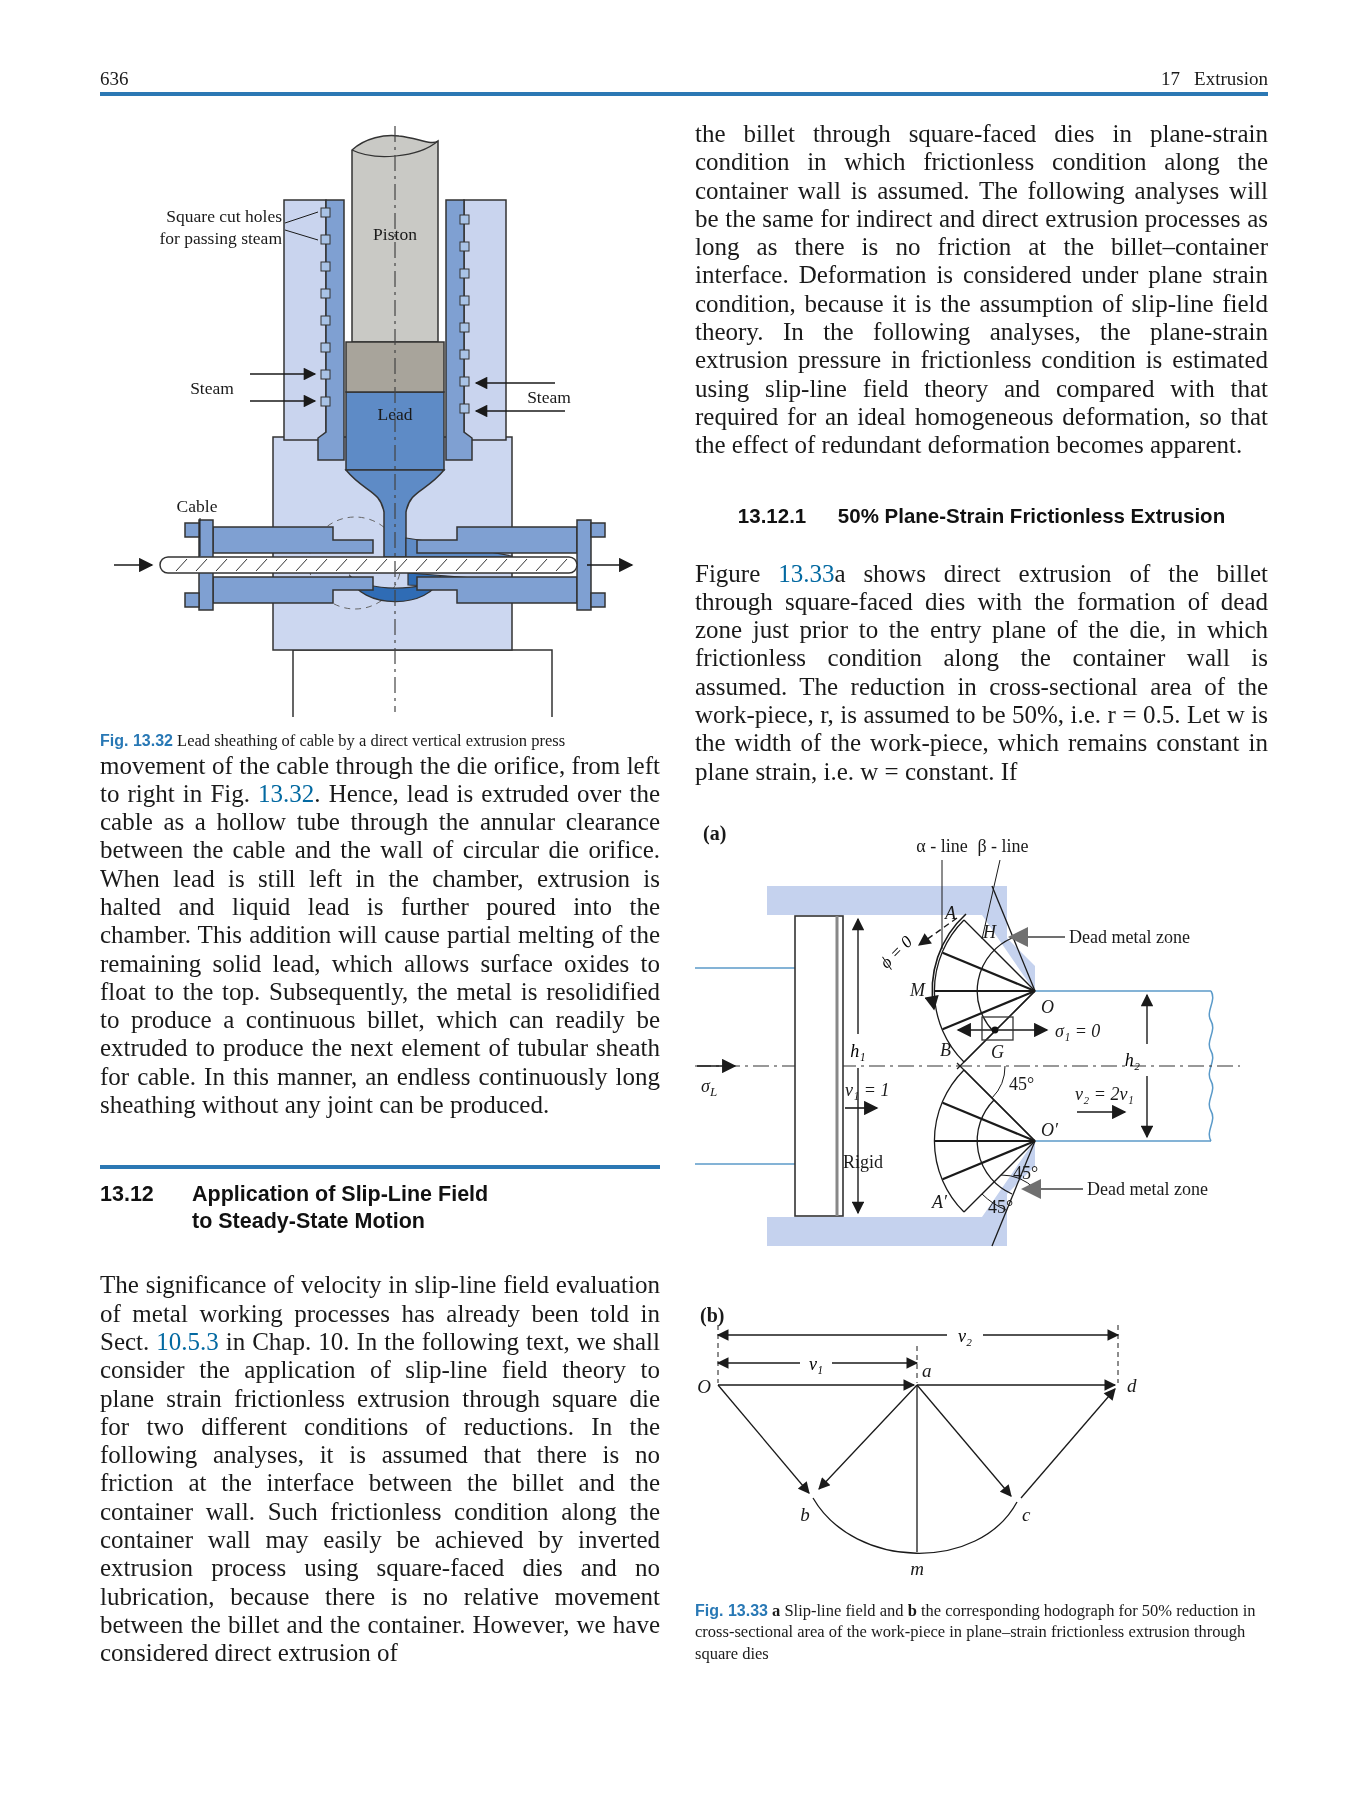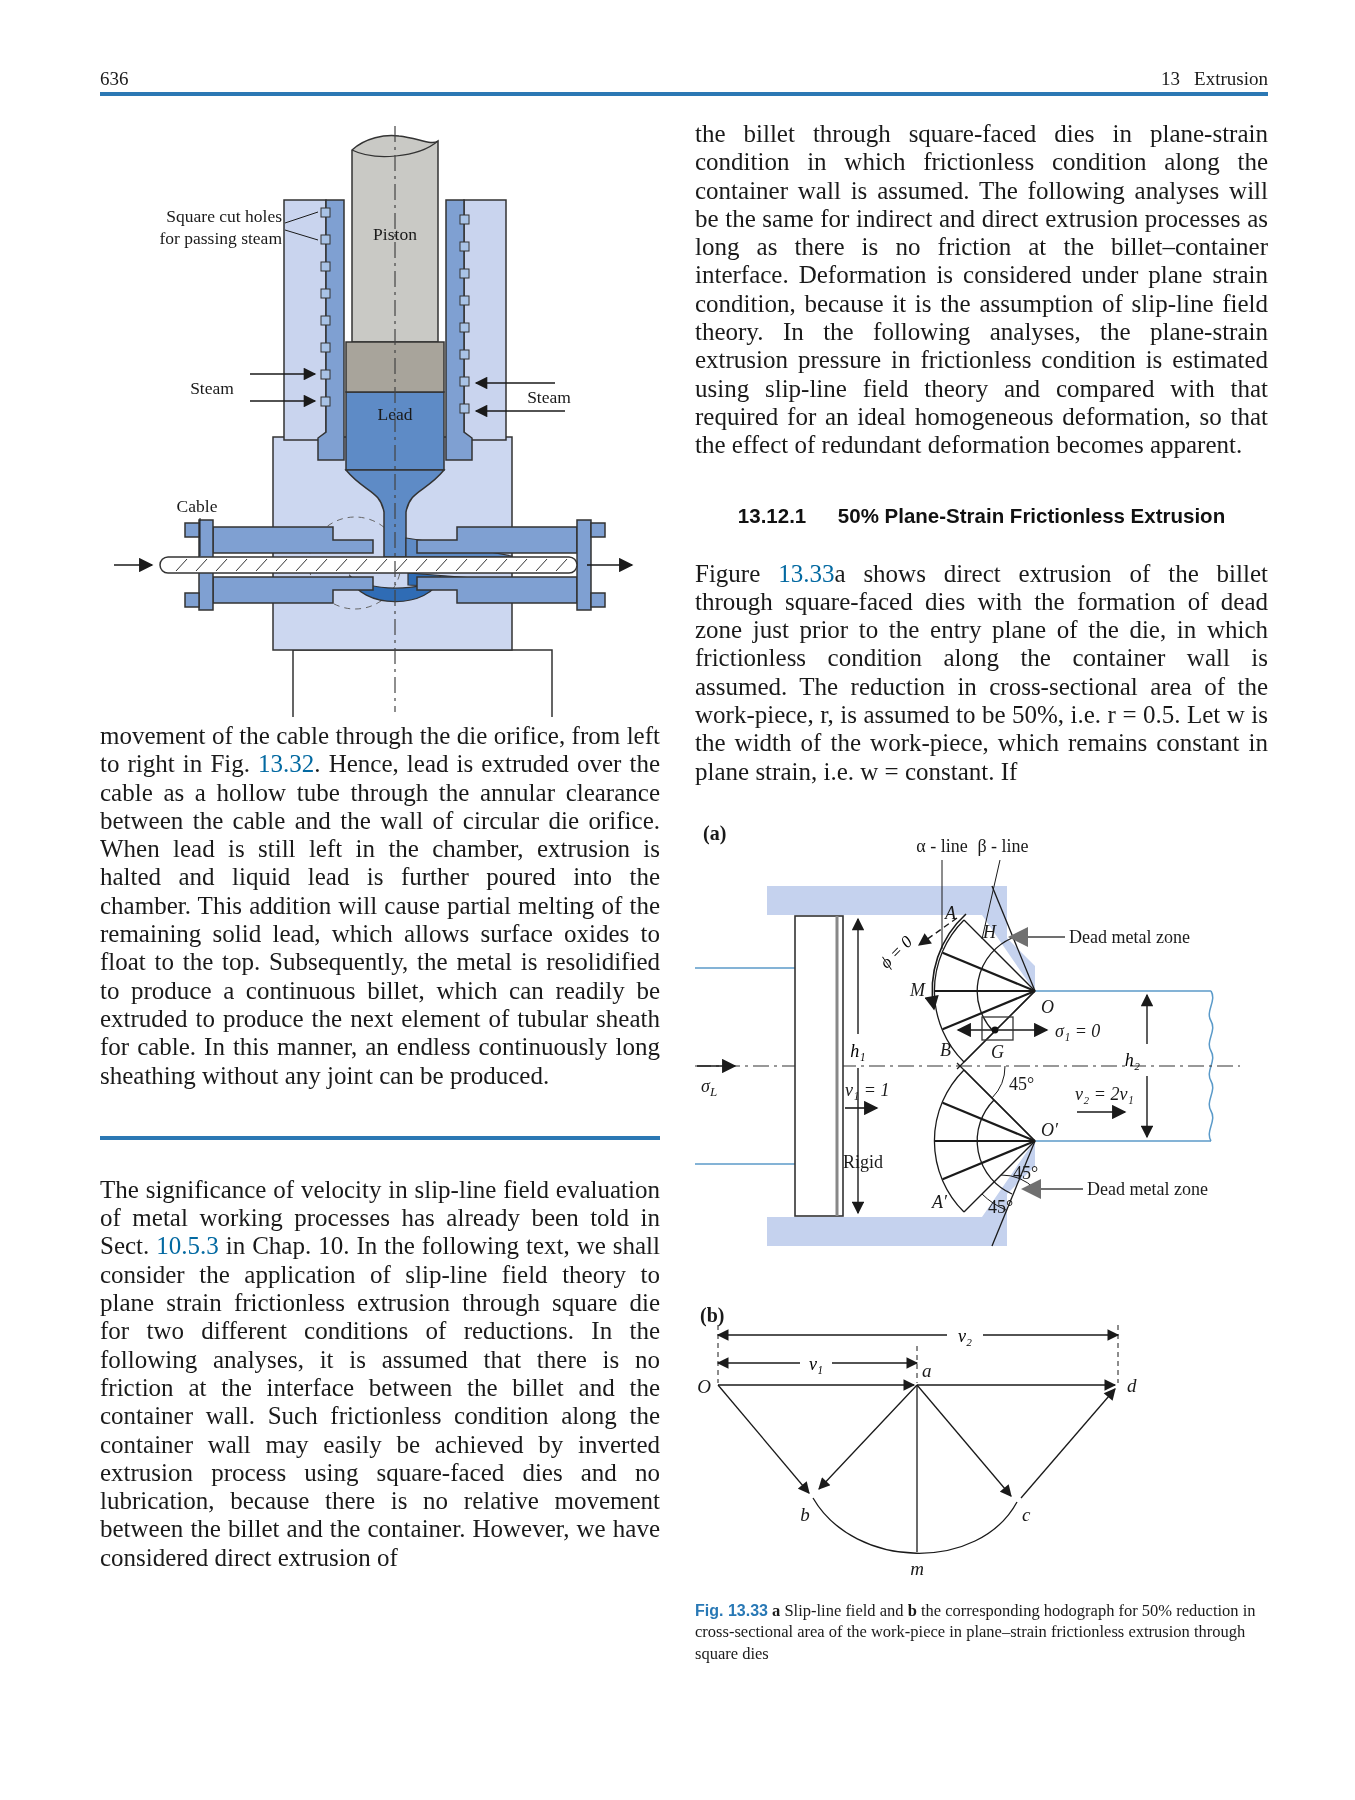--- a/index.html
+++ b/index.html
@@ -32,21 +32,21 @@
   svg text{font-family:"Liberation Serif","DejaVu Serif",serif;}
 </style>
 </head>
 <body>
 
 <div class="page">
 
   <div class="runhead">
     <span>636</span>
     <span class="chap">
-      <span>13</span>
+      <span>17</span>
       <span>Extrusion</span>
     </span>
   </div>
   <div class="headrule"></div>
 
   <div class="col left">
 
     
     <svg width="560" height="598" viewBox="0 0 560 598">
       <defs>
@@ -139,25 +139,33 @@
         <text x="112" y="274" text-anchor="middle">Steam</text>
         <line x1="150" y1="254" x2="215" y2="254" stroke="#1a1a1a" stroke-width="1.4" marker-end="url(#m32)"></line>
         <line x1="150" y1="281" x2="215" y2="281" stroke="#1a1a1a" stroke-width="1.4" marker-end="url(#m32)"></line>
         <text x="449" y="283" text-anchor="middle">Steam</text>
         <line x1="455" y1="263" x2="376" y2="263" stroke="#1a1a1a" stroke-width="1.4" marker-end="url(#m32)"></line>
         <line x1="465" y1="291" x2="376" y2="291" stroke="#1a1a1a" stroke-width="1.4" marker-end="url(#m32)"></line>
         <text x="97" y="392" text-anchor="middle">Cable</text>
         <line x1="100" y1="398" x2="100" y2="436" stroke="#1a1a1a" stroke-width="1"></line>
       </g>
     </svg>
+    <p class="caption" style="margin-top:8px;"><span class="figlabel">Fig. 13.32</span><span>  Lead sheathing of cable by a direct vertical extrusion press</span></p>
 
     <p class="body sp1"><span>movement of the cable through the die orifice, from left to right in Fig. </span><span class="link">13.32</span><span>. Hence, lead is extruded over the cable as a hollow tube through the annular clearance between the cable and the wall of circular die orifice. When lead is still left in the chamber, extrusion is halted and liquid lead is further poured into the chamber. This addition will cause partial melting of the remaining solid lead, which allows surface oxides to float to the top. Subsequently, the metal is resolidified to produce a continuous billet, which can readily be extruded to produce the next element of tubular sheath for cable. In this manner, an endless continuously long sheathing without any joint can be produced.</span></p>
 
     <div style="margin-top:46px;">
       <div class="secrule"></div>
+      <h2 class="sec">
+        <span class="num">13.12</span>
+        <span>
+          <span>Application of Slip-Line Field</span><br>
+          <span>to Steady-State Motion</span>
+        </span>
+      </h2>
     </div>
 
     <p class="body" style="margin-top:36px;"><span>The significance of velocity in slip-line field evaluation of metal working processes has already been told in Sect. </span><span class="link">10.5.3</span><span> in Chap. 10. In the following text, we shall consider the application of slip-line field theory to plane strain frictionless extrusion through square die for two different conditions of reductions. In the following analyses, it is assumed that there is no friction at the interface between the billet and the container wall. Such frictionless condition along the container wall may easily be achieved by inverted extrusion process using square-faced dies and no lubrication, because there is no relative movement between the billet and the container. However, we have considered direct extrusion of</span></p>
   </div>
 
   <div class="col right">
     <p class="body">the billet through square-faced dies in plane-strain condition in which frictionless condition along the container wall is assumed. The following analyses will be the same for indirect and direct extrusion processes as long as there is no friction at the billet–container interface. Deformation is considered under plane strain condition, because it is the assumption of slip-line field theory. In the following analyses, the plane-strain extrusion pressure in frictionless condition is estimated using slip-line field theory and compared with that required for an ideal homogeneous deformation, so that the effect of redundant deformation becomes apparent.</p>
 
     <h3 class="subsec" style="margin-top:44px;justify-content:center;">
       <span class="num">13.12.1</span>

